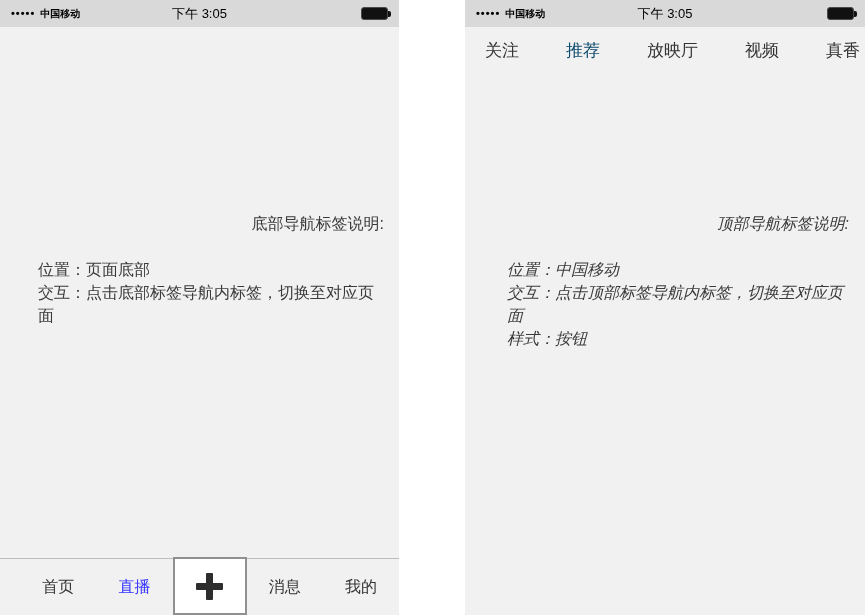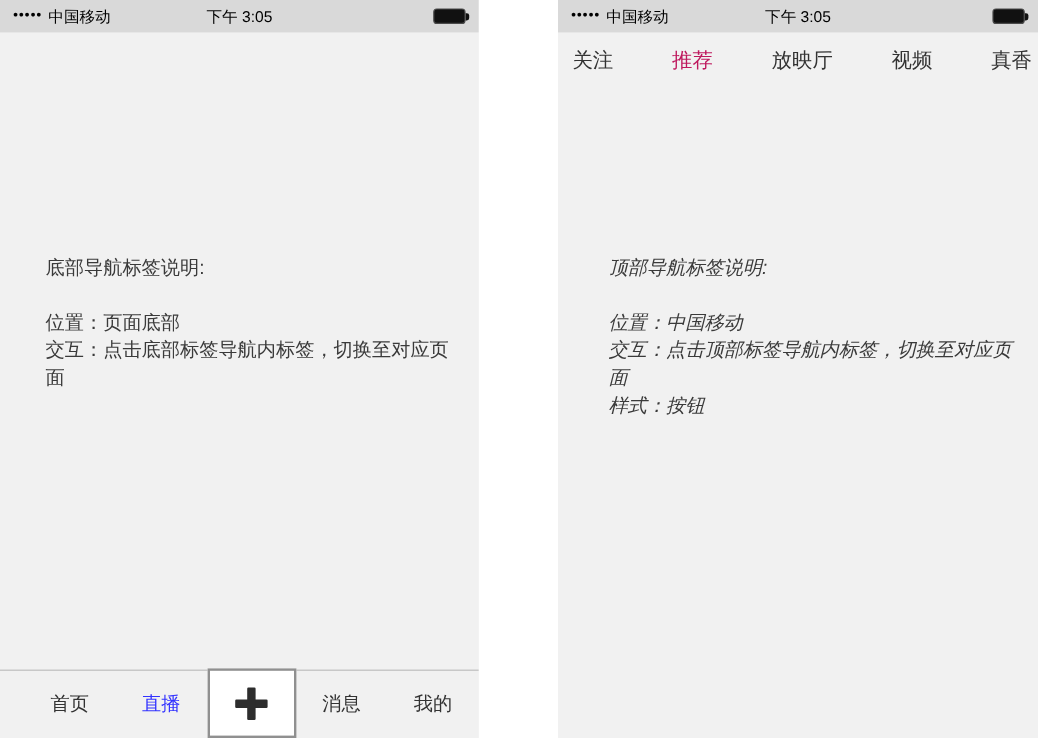--- a/index.html
+++ b/index.html
@@ -18,49 +18,49 @@
   .divider-gap { width:66px; height:615px; background:#ffffff; }
 
   
   .statusbar {
     position:absolute; top:0; left:0; right:0; height:27px;
     background:#d9d9d9; color:#000;
     display:flex; align-items:center; padding:0 11px;
   }
   .sb-left { display:flex; align-items:center; gap:5px; }
   .sb-dots { font-size:11px; font-weight:bold; letter-spacing:1px; line-height:1; }
-  .sb-carrier { font-size:13px; font-weight:normal;text-align:center; }
+  .sb-carrier { font-size:10px; font-weight:bold;text-align:center; }
   .sb-time {
     position:absolute; left:0; right:0; text-align:center;
     font-size:13px; font-weight:normal;
   }
   .sb-battery {
     position:relative; margin-left:auto; width:27px; height:13px;
     background:#111; border:1px solid #4a4a4a; border-radius:3px; z-index:2;
   }
   .sb-battery::after {
     content:""; position:absolute; right:-4px; top:3px;
     width:3px; height:6px; background:#111; border-radius:0 2px 2px 0;
   }
 
   
   .top-nav {
     position:absolute; top:27px; left:0; right:0; height:46px;
     display:flex; align-items:center; justify-content:space-between;
-    padding:0 5px 0 12px; font-size:17px;
+    padding:0 5px 0 20px; font-size:17px;
   }
   .top-nav .tab { color:#333; cursor:pointer; white-space:nowrap; }
-  .top-nav .tab.selected { color:#be185d; }
+  .top-nav .tab.selected { color:#0c4a6e; }
 
   
   .spec {
     position:absolute; top:212px; left:38px; right:15px;
     font-size:16px; line-height:23px; color:#3a3a3a;
   }
-  .spec .spec-title { margin-bottom:23px; }
+  .spec .spec-title { margin-bottom:23px;text-align:right; }
   .phone.right .spec { left:42px; right:16px;font-style:italic; }
 
   
   .bottom-nav {
     position:absolute; bottom:0; left:0; right:0; height:57px;
     border-top:1px solid #bdbdbd;
     display:flex; align-items:center; font-size:16px;padding-left:20px;
   }
   .bottom-nav .tab {
     flex:1; text-align:center; color:#333; cursor:pointer; white-space:nowrap;

